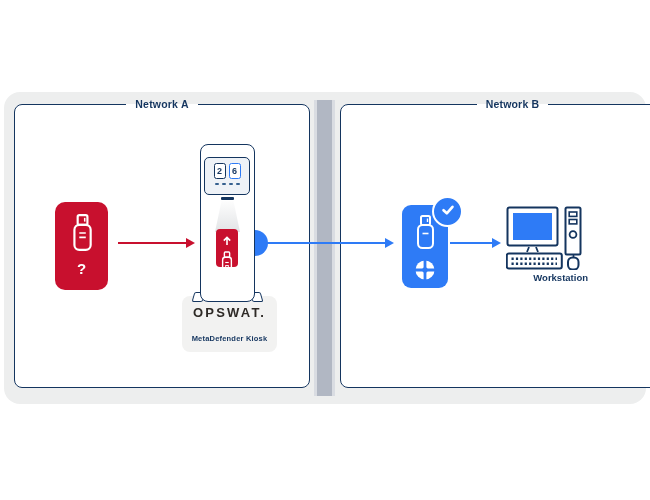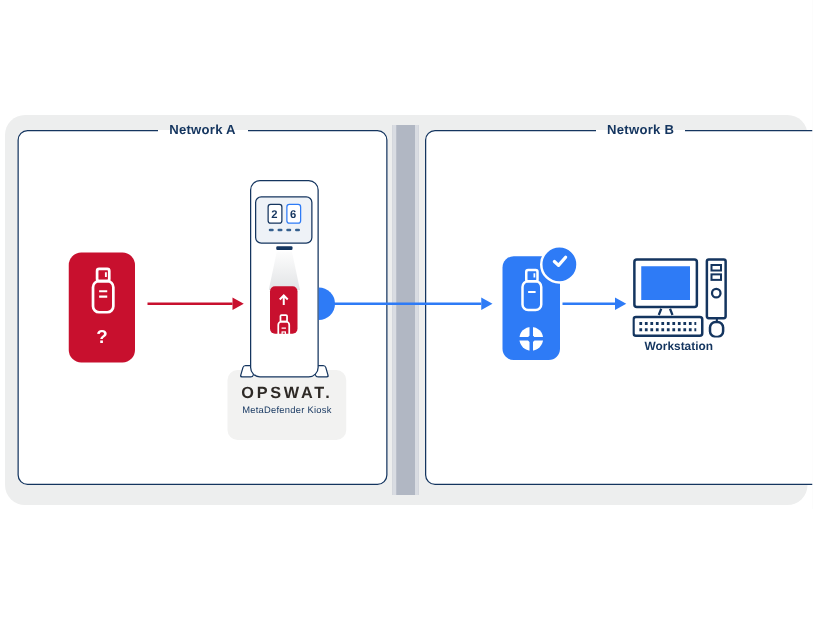--- a/index.html
+++ b/index.html
@@ -52,27 +52,27 @@
     display:flex; flex-direction:column; align-items:center;
   }
   .usb-card-red .qmark {
     color:#fff; font-size:15px; font-weight:bold; margin-top:3px;
   }
   
   .opswat-box {
     position:absolute; left:182px; top:296px; width:95px; height:56px;
     background:#f2f2f1; border-radius:8px; z-index:1;
     display:flex; flex-direction:column; align-items:center; justify-content:flex-end;
-    padding-bottom:20px;
+    padding-bottom:9px;
   }
   .opswat-wordmark {
     font-size:13px; letter-spacing:2.2px; color:#2e2a26; font-weight:600;
   }
   .opswat-product {
-    font-size:7.5px; font-weight:normal; color:#14355f; margin-top:2px; letter-spacing:.2px;
+    font-size:7.5px; font-weight:bold; color:#14355f; margin-top:14px; letter-spacing:.2px;
   }
   .kiosk-foot {
     position:absolute; width:11px; height:10px; top:292px;
     background:#fff; border:1.5px solid #14355f; border-radius:2px; z-index:2;
   }
   .foot-l { left:193px; transform:skewX(-16deg); }
   .foot-r { left:251px; transform:skewX(16deg); }
   .kiosk-body {
     position:absolute; left:200px; top:144px; width:55px; height:158px;
     background:#fff; border:1.5px solid #14355f; border-radius:8px; z-index:3;
@@ -118,21 +118,21 @@
   }
   .check-badge {
     position:absolute; left:432px; top:196px; width:31px; height:31px;
     background:#2e7bf6; border:2.5px solid #fff; border-radius:50%; z-index:6;
     display:flex; align-items:center; justify-content:center;
   }
   
   .workstation { position:absolute; left:506px; top:206px; z-index:2; }
   .workstation-label {
     position:absolute; left:498px; top:272px; width:90px;
-    text-align:center; font-size:9.5px; font-weight:bold; color:#14355f; z-index:2;
+    text-align:right; font-size:9.5px; font-weight:bold; color:#14355f; z-index:2;
   }
 </style>
 </head>
 <body>
 
 <div class="canvas">
 
   <div class="backdrop"></div>
 
   <div class="wall"></div>

